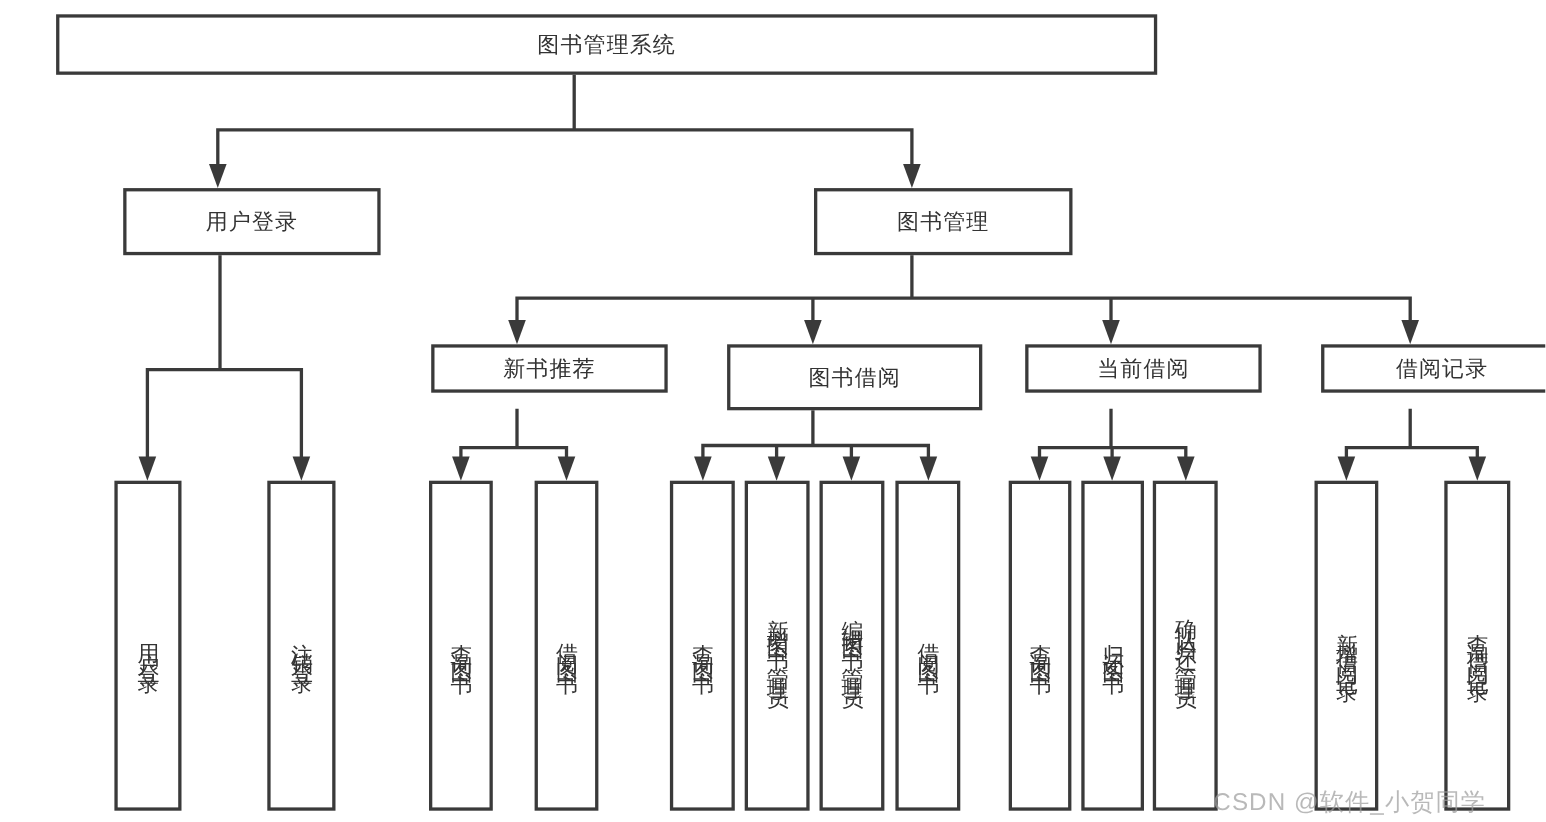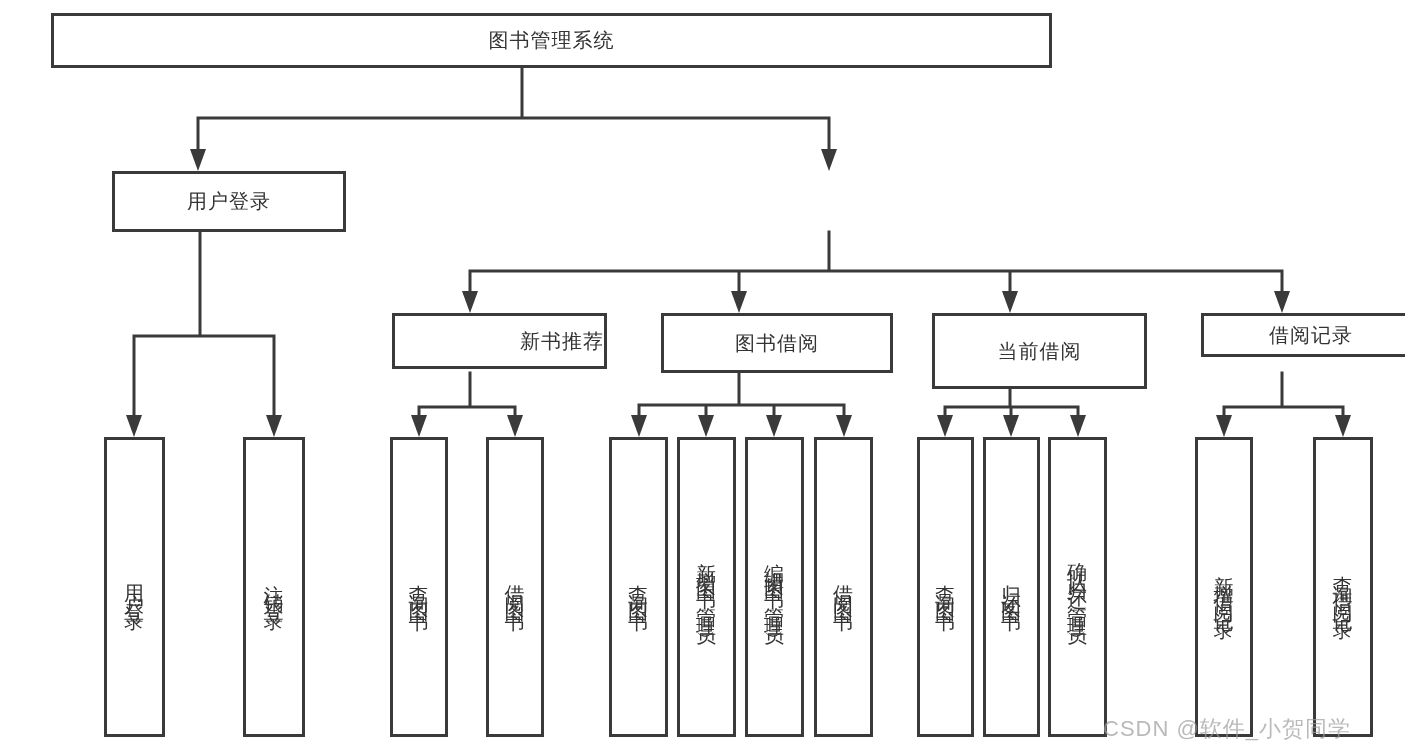--- a/index.html
+++ b/index.html
@@ -99,28 +99,31 @@
     </g>
   </svg>
 
   <div class="node" style="left:22px;top:13px;width:1001px;height:55px;">
     <span>图书管理系统</span>
   </div>
 
   <div class="node" style="left:83px;top:171px;width:234px;height:61px;">
     <span>用户登录</span>
   </div>
+  <div class="node" style="left:711px;top:171px;width:235px;height:61px;">
+    <span>图书管理</span>
+  </div>
 
-  <div class="node" style="left:363px;top:313px;width:215px;height:56px;justify-content:flex-end;">
+  <div class="node" style="left:363px;top:313px;width:215px;height:44px;">
     <span>新书推荐</span>
   </div>
   <div class="node" style="left:632px;top:313px;width:232px;height:60px;">
     <span>图书借阅</span>
   </div>
-  <div class="node" style="left:903px;top:313px;width:215px;height:76px;">
+  <div class="node" style="left:903px;top:313px;width:215px;height:44px;">
     <span>当前借阅</span>
   </div>
   <div class="node" style="left:1172px;top:313px;width:220px;height:44px;">
     <span>借阅记录</span>
   </div>
 
   <div class="vnode" style="left:104px;top:437px;width:61px;height:300px;">
     <span class="vtext">用户登录</span>
   </div>
   <div class="vnode" style="left:243px;top:437px;width:62px;height:300px;">

